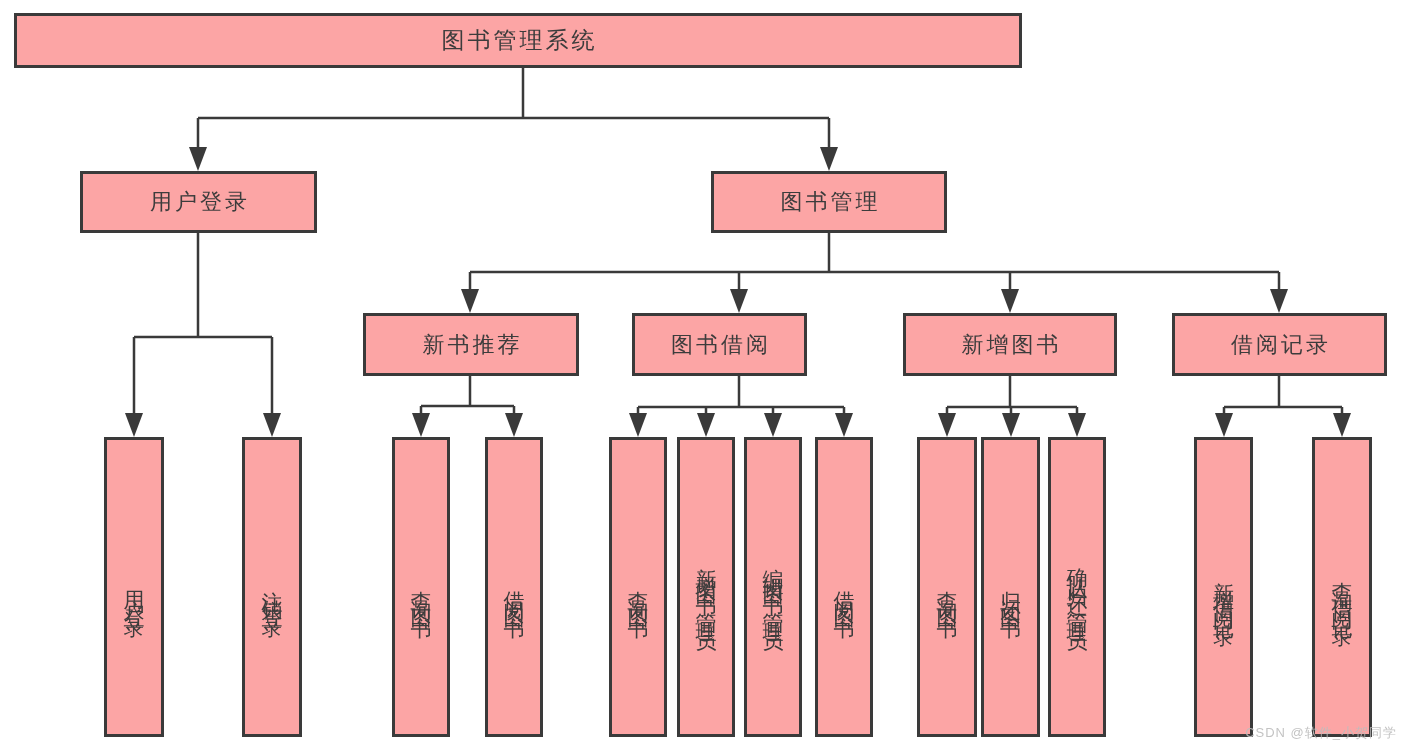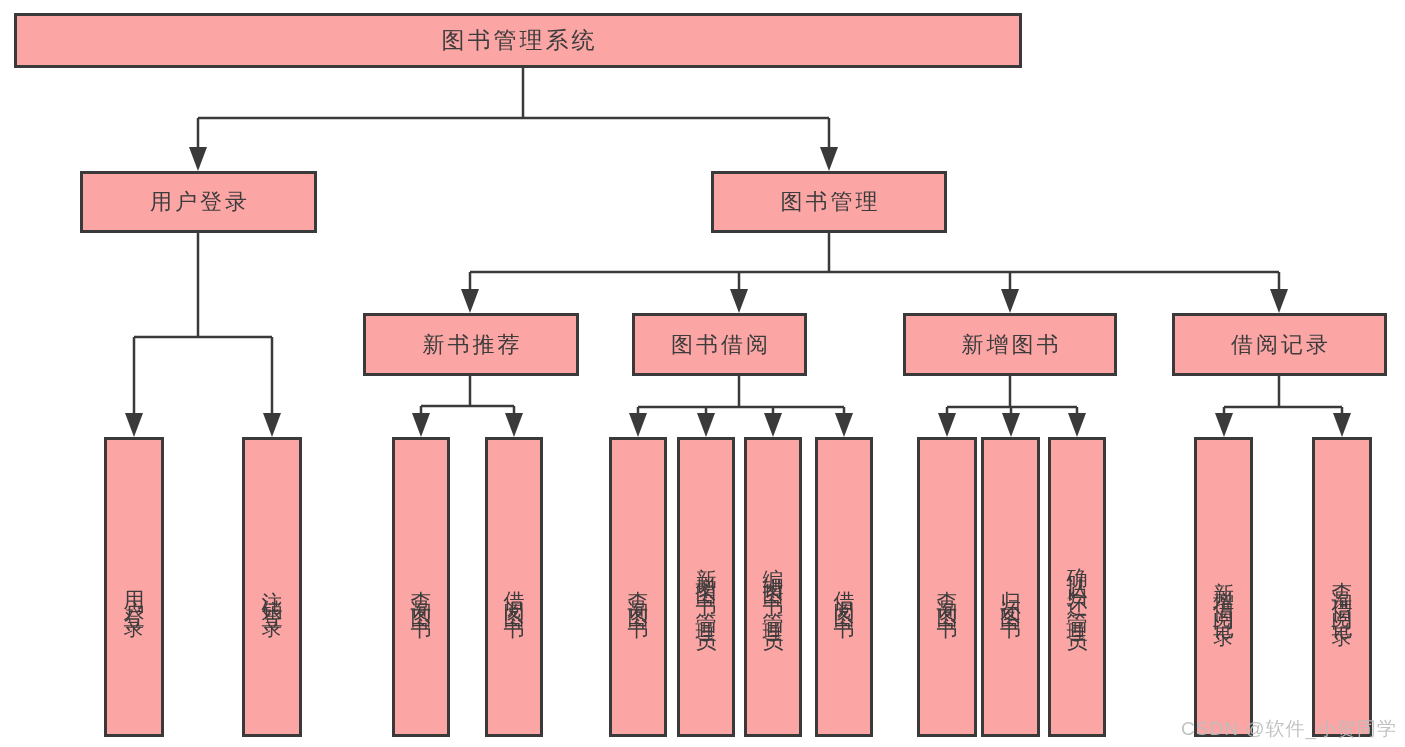--- a/index.html
+++ b/index.html
@@ -45,21 +45,21 @@
   .vbox {
     writing-mode: vertical-rl;
     font-size: 21px;
     letter-spacing: 9px;
     padding-top: 9px;
   }
   #watermark {
     position: absolute;
     right: 8px;
     bottom: 5px;
-    font-size: 19px;
+    font-size: 13px;
     color: #bdbdbd;
     opacity: 0.9;
     letter-spacing: 1px;
     z-index: 10;
     white-space: nowrap;
     margin-top: 16px;
   }
 </style>
 </head>
 <body>

